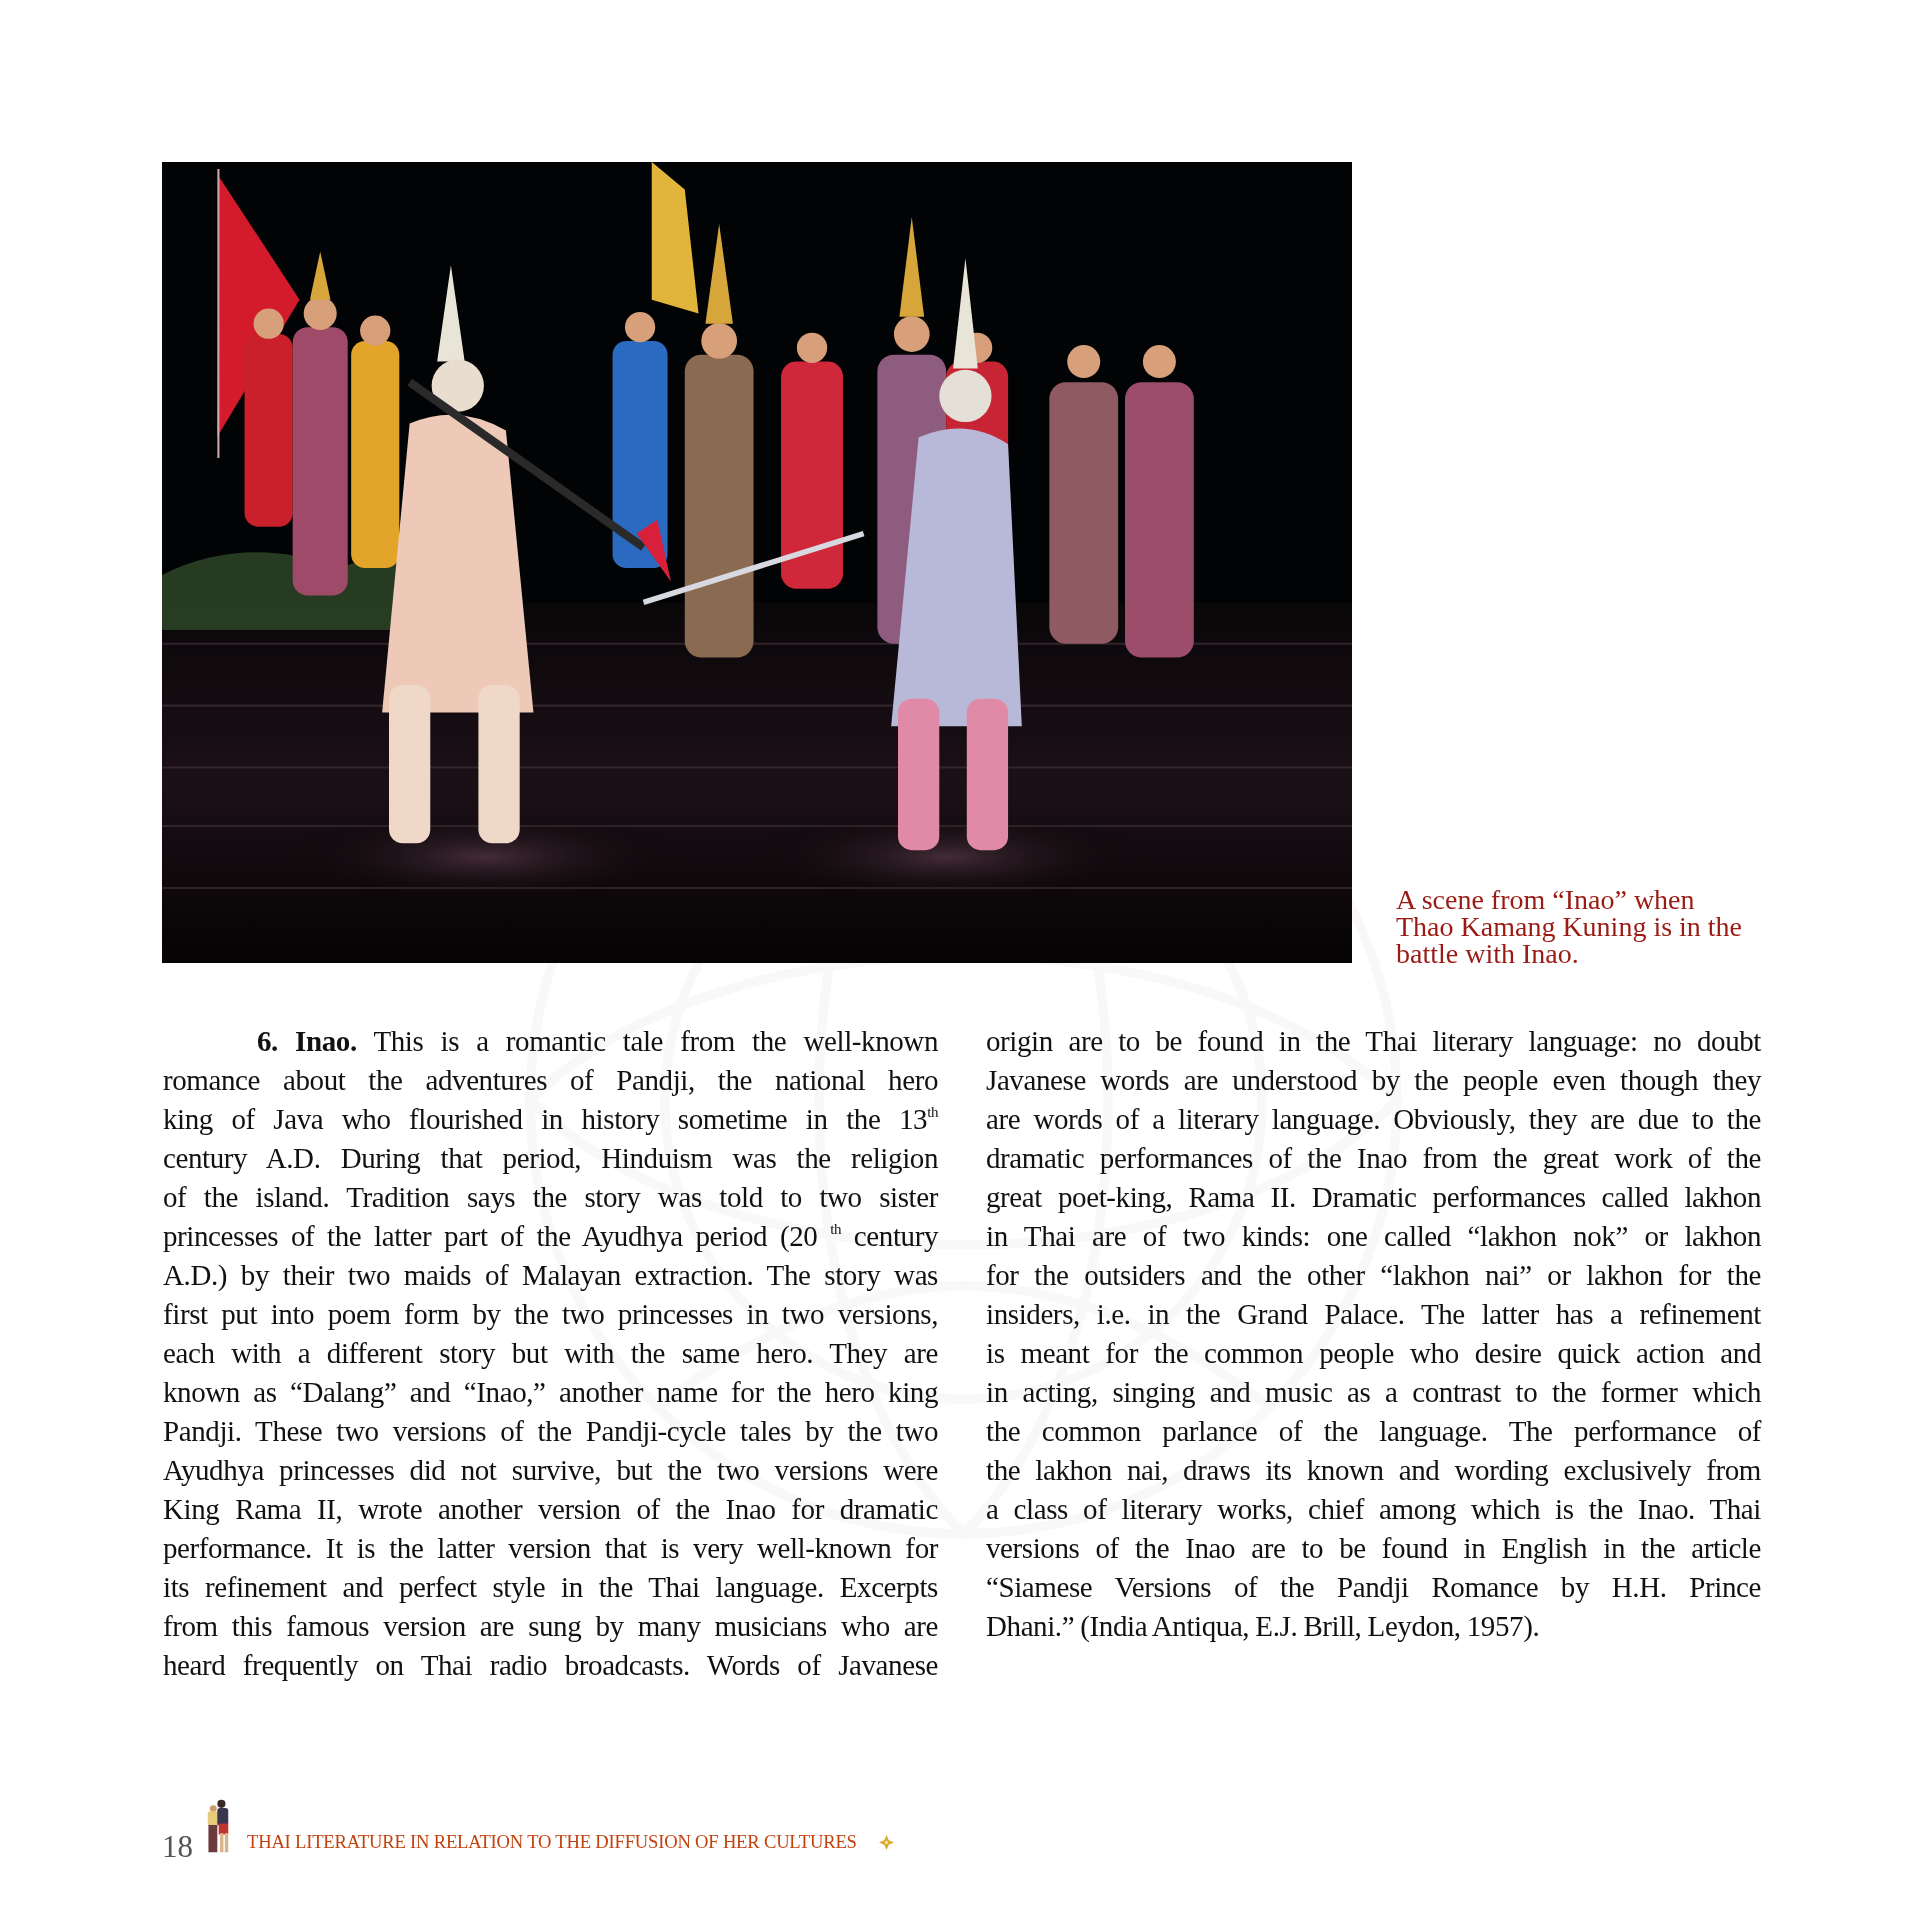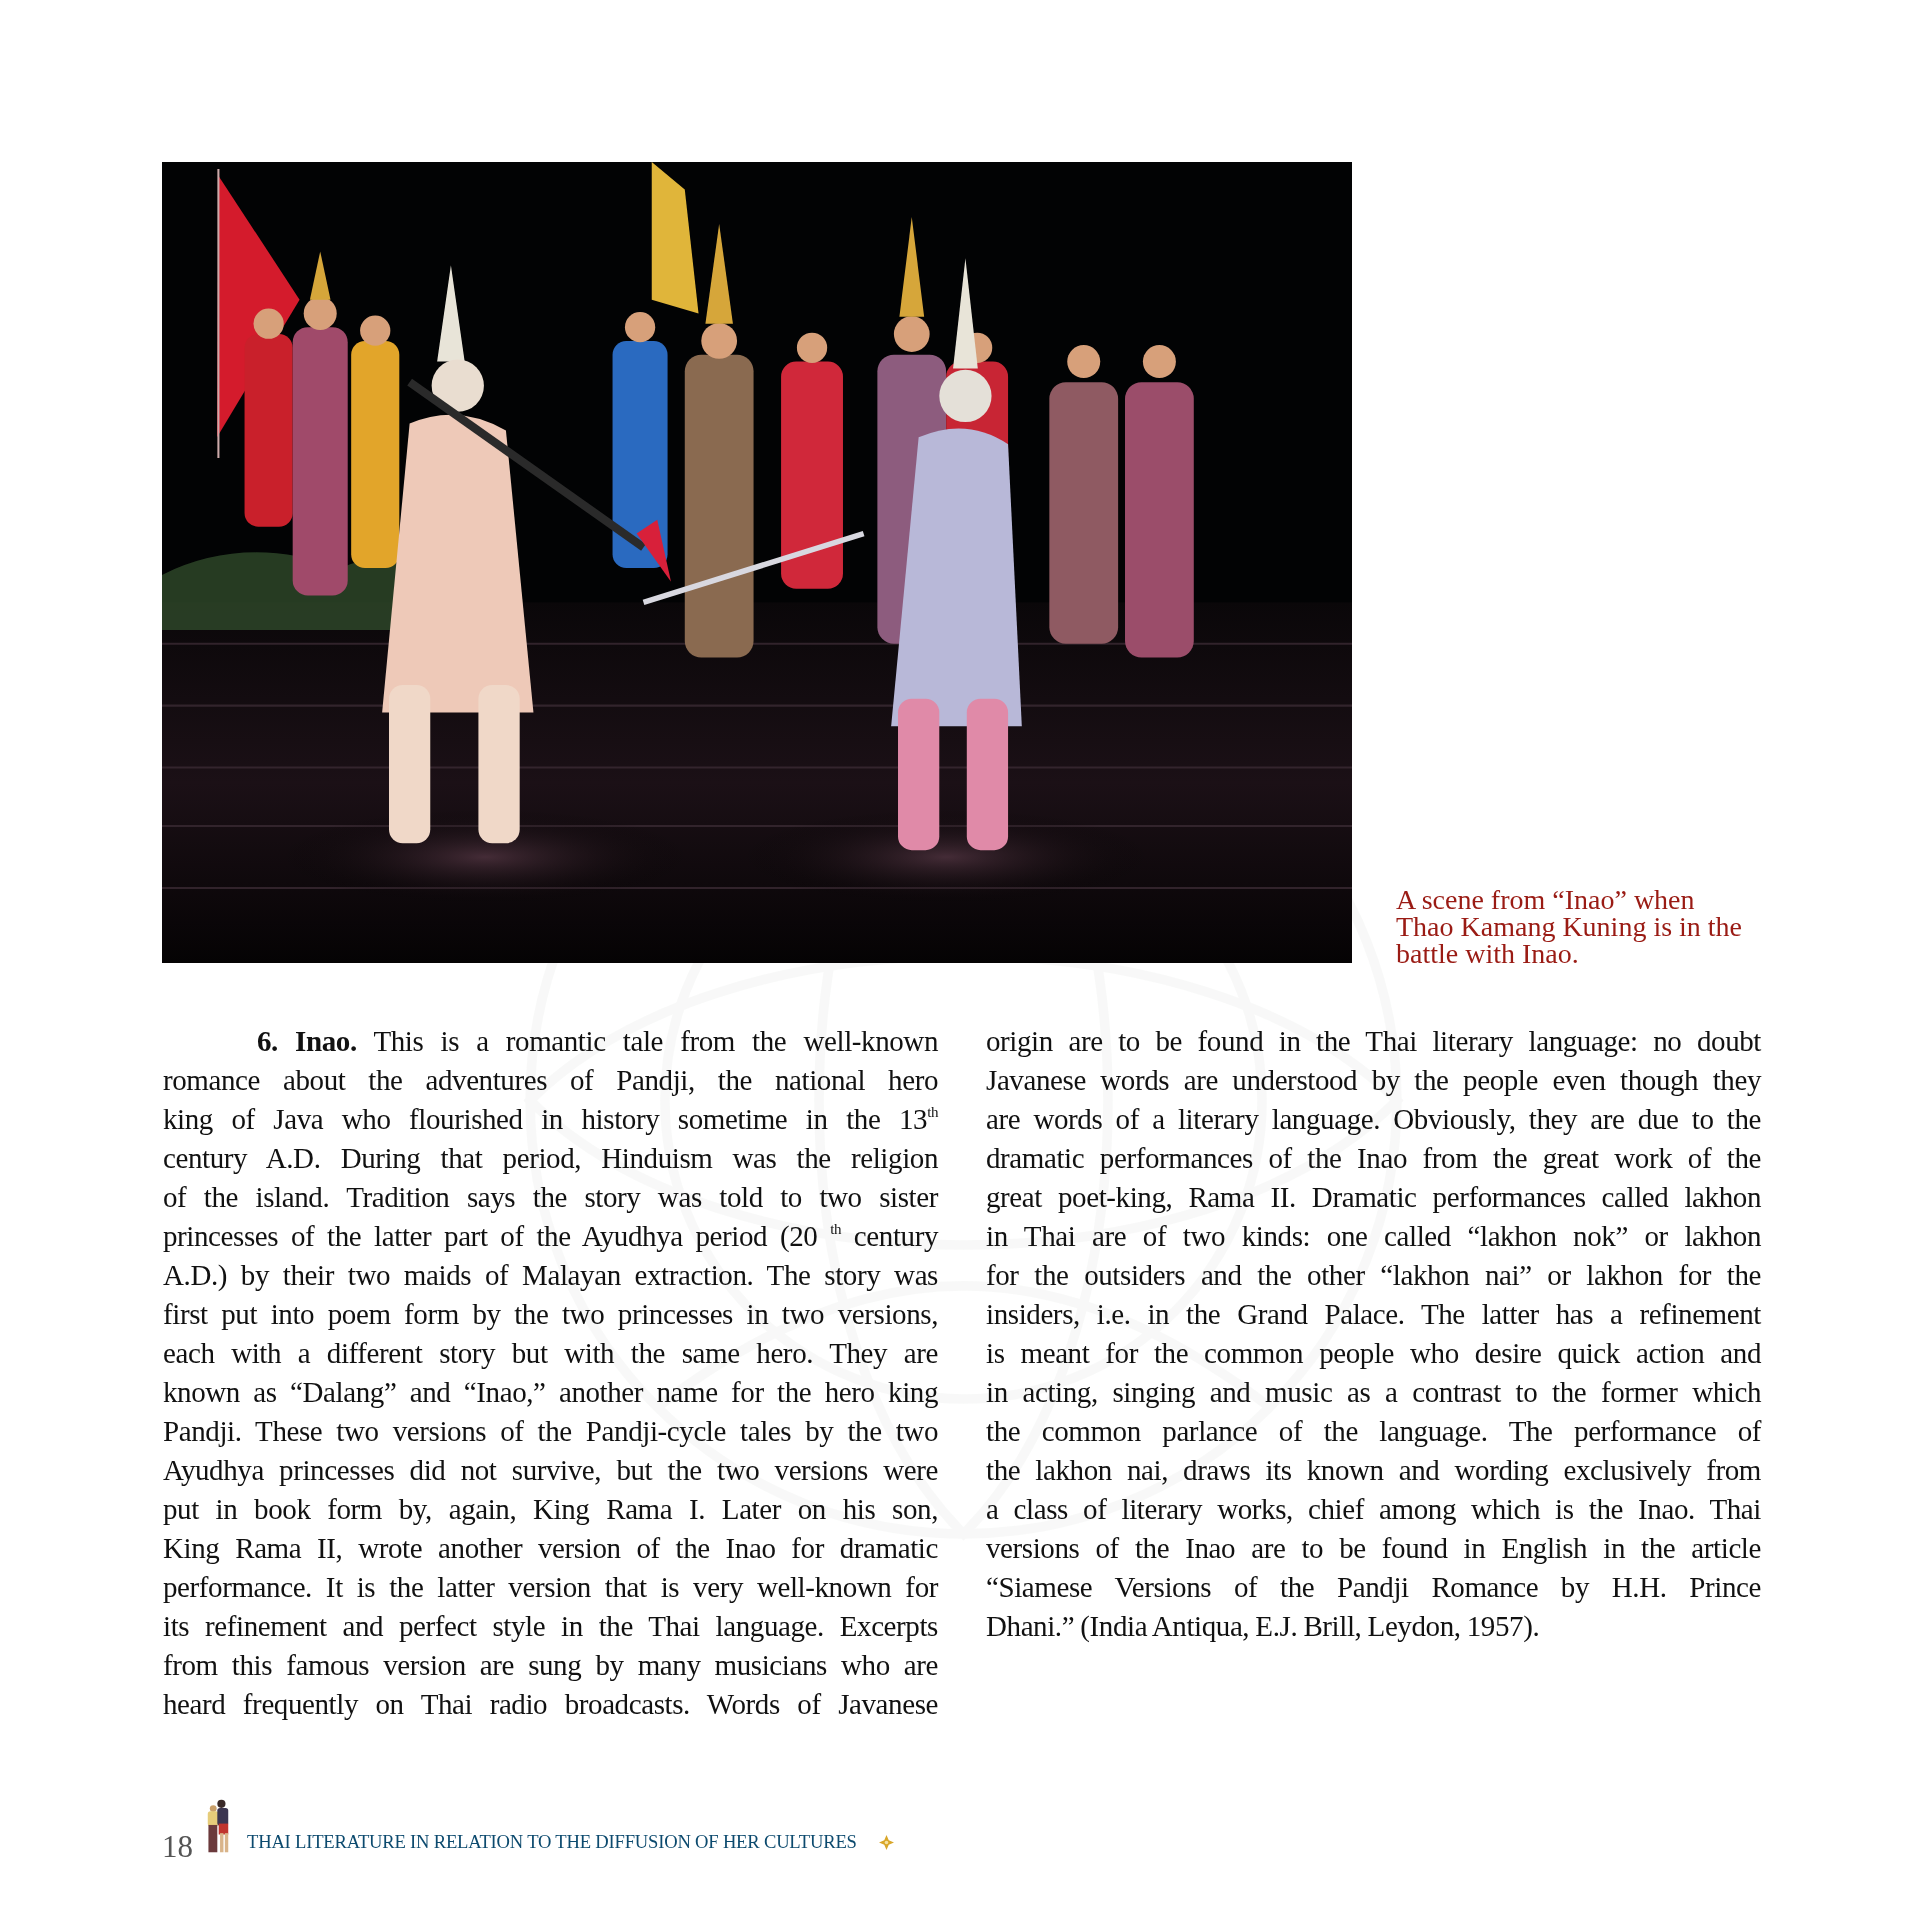--- a/index.html
+++ b/index.html
@@ -28,21 +28,21 @@
   .col .line { display: block; text-align: justify; text-align-last: justify; white-space: nowrap; height: 39px; overflow: visible; }
   .col .line.last { text-align-last: left; }
   .col-left { left: 163px; }
   .col-right { left: 986px; }
   .indent { display: inline-block; width: 94px; }
   b { font-weight: bold; }
   sup { font-size: 15px; line-height: 0; vertical-align: 12.4px; }
   .footer { position: absolute; left: 162px; top: 1799px; height: 76px; width: 825px; }
   .page-num { position: absolute; left: 0; top: 30px; font-size: 31px; color: #555; }
   .footer-figure { position: absolute; left: 40px; top: 0; width: 32px; height: 56px; }
-  .footer-title { position: absolute; left: 85px; top: 32px; font-size: 18.6px; color: #0c4a6e; white-space: nowrap; letter-spacing: -0.2px; }
+  .footer-title { position: absolute; left: 85px; top: 32px; font-size: 18.6px; color: #c2410c; white-space: nowrap; letter-spacing: -0.2px; }
   .footer-diamond { position: absolute; left: 717px; top: 36px; width: 15px; height: 15px; }
 </style>
 </head>
 <body>
 
 <svg class="watermark" viewBox="0 0 200 200">
   <g fill="none" stroke="#6b7a6b" stroke-width="2">
     <circle cx="100" cy="100" r="90"></circle>
     <circle cx="100" cy="100" r="62"></circle>
     <path d="M100 10 C60 50 60 150 100 190 C140 150 140 50 100 10Z"></path>
@@ -139,21 +139,20 @@
   <span class="line"><span>king of Java who flourished in history sometime in the 13</span><sup>th</sup></span>
   <span class="line">century A.D. During that period, Hinduism was the religion</span>
   <span class="line">of the island. Tradition says the story was told to two sister</span>
   <span class="line"><span>princesses of the latter part of the Ayudhya period (20 </span><sup>th</sup><span> century</span></span>
   <span class="line">A.D.) by their two maids of Malayan extraction. The story was</span>
   <span class="line">first put into poem form by the two princesses in two versions,</span>
   <span class="line">each with a different story but with the same hero. They are</span>
   <span class="line">known as “Dalang” and “Inao,” another name for the hero king</span>
   <span class="line">Pandji. These two versions of the Pandji-cycle tales by the two</span>
   <span class="line">Ayudhya princesses did not survive, but the two versions were</span>
-  <span class="line">put in book form by, again, King Rama I. Later on his son,</span>
   <span class="line">King Rama II, wrote another version of the Inao for dramatic</span>
   <span class="line">performance. It is the latter version that is very well-known for</span>
   <span class="line">its refinement and perfect style in the Thai language. Excerpts</span>
   <span class="line">from this famous version are sung by many musicians who are</span>
   <span class="line">heard frequently on Thai radio broadcasts. Words of Javanese</span>
 </div>
 
 <div class="col col-right">
   <span class="line">origin are to be found in the Thai literary language: no doubt</span>
   <span class="line">Javanese words are understood by the people even though they</span>

